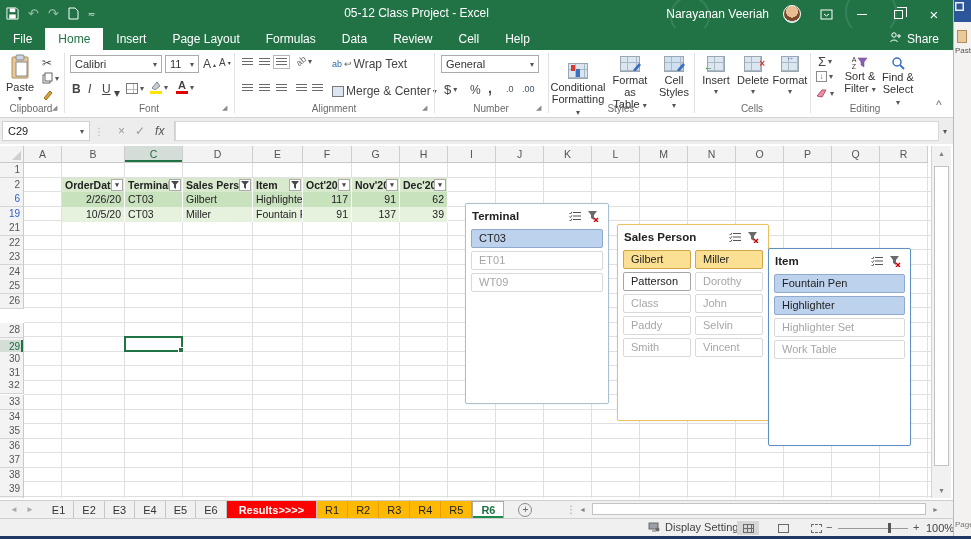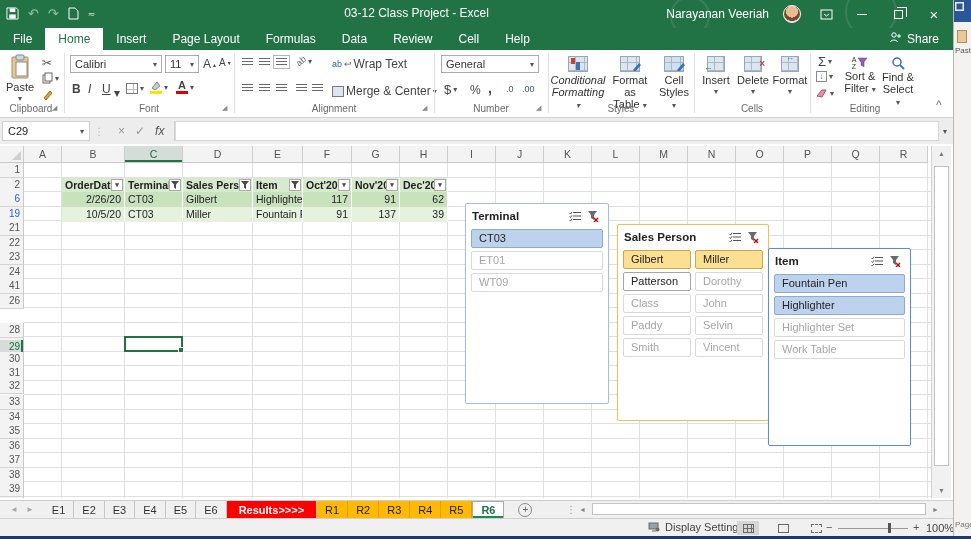--- a/index.html
+++ b/index.html
@@ -140,21 +140,21 @@
       </span>
       <span class="g" style="opacity:.65">↶</span>
       <span class="g" style="opacity:.65">↷</span>
       <span>
         <svg width="11" height="13" viewBox="0 0 11 13">
             <path d="M1 1h6l3 3v8H1z" fill="none" stroke="#fff"></path>
           </svg>
       </span>
       <span class="g" style="font-size:9px;">≂</span>
     </div>
-    <div class="win-title">03-12 Class Project  -  Excel</div>
+    <div class="win-title">05-12 Class Project  -  Excel</div>
     <div class="tb-right">
       <span class="user-name">Narayanan Veeriah</span>
       <span class="avatar"></span>
       <span class="winbtn">
         <svg width="13" height="11" viewBox="0 0 13 11">
             <rect x="1" y="1" width="11" height="9" fill="none" stroke="#fff"></rect>
             <path d="M4 5l2.5 2L9 5" fill="none" stroke="#fff"></path>
           </svg>
       </span>
       <span class="winbtn">
@@ -320,21 +320,21 @@
     <div class="mini" style="left:506px;top:34px;font-size:9px;color:#456;">
         <span>.0</span>
       </div>
     <div class="mini" style="left:522px;top:34px;font-size:9px;color:#456;">
         <span>.00</span>
       </div>
     <div class="glabel" style="left:436px;width:110px;">Number</div>
     <div class="launcher" style="left:536px;">◢</div>
     <div class="gsep" style="left:548px;"></div>
 
-    <div class="stylebtn" style="left:554px;top:6px;width:48px;font-style:italic;">
+    <div class="stylebtn" style="left:554px;top:13px;width:48px;">
       <span class="icon-grid">
           <span class="mark" style="left:2px;top:1px;width:4px;height:6px;background:#d23b2e;"></span>
           <span class="mark" style="left:7px;top:5px;width:4px;height:8px;background:#3b6fc4;"></span>
         </span>
       <span>Conditional</span>
       <span><span>Formatting</span> <span class="dd">▾</span></span>
     </div>
     <div class="stylebtn" style="left:608px;top:6px;width:44px;">
       <span class="icon-grid">
           <span class="mark" style="right:-3px;bottom:-2px;"><svg width="10" height="10" viewBox="0 0 10 10">
@@ -484,35 +484,35 @@
       <div class="row-hdr filtered" style="top: 60.5px;">19</div>
       <div class="hline" style="top: 74px; width: 907px;"></div>
       <div class="row-hdr" style="top: 75px;">21</div>
       <div class="hline" style="top: 88.5px; width: 907px;"></div>
       <div class="row-hdr" style="top: 89.5px;">22</div>
       <div class="hline" style="top: 103px; width: 907px;"></div>
       <div class="row-hdr" style="top: 104px;">23</div>
       <div class="hline" style="top: 117.5px; width: 907px;"></div>
       <div class="row-hdr" style="top: 118.5px;">24</div>
       <div class="hline" style="top: 132px; width: 907px;"></div>
-      <div class="row-hdr" style="top: 133px;">41</div>
+      <div class="row-hdr" style="top: 133px;">25</div>
       <div class="hline" style="top: 146.5px; width: 907px;"></div>
       <div class="row-hdr" style="top: 147.5px;">26</div>
       <div class="hline" style="top: 161px; width: 907px;"></div>
       <div class="row-hdr" style="top: 180px; text-align: center;">27</div>
       <div class="hline" style="top: 175.5px; width: 907px;"></div>
       <div class="row-hdr" style="top: 176.5px;">28</div>
       <div class="hline" style="top: 190px; width: 907px;"></div>
       <div class="row-hdr sel" style="top: 194px;">29</div>
       <div class="hline" style="top: 204.5px; width: 907px;"></div>
       <div class="row-hdr" style="top: 205.5px;">30</div>
       <div class="hline" style="top: 219px; width: 907px;"></div>
       <div class="row-hdr" style="top: 220px;">31</div>
       <div class="hline" style="top: 233.5px; width: 907px;"></div>
-      <div class="row-hdr" style="top: 233px;">32</div>
+      <div class="row-hdr" style="top: 233px; font-family: Liberation Mono, monospace;">32</div>
       <div class="hline" style="top: 248px; width: 907px;"></div>
       <div class="row-hdr" style="top: 249px;">33</div>
       <div class="hline" style="top: 262.5px; width: 907px;"></div>
       <div class="row-hdr" style="top: 263.5px; text-align: right;">34</div>
       <div class="hline" style="top: 277px; width: 907px;"></div>
       <div class="row-hdr" style="top: 278px;">35</div>
       <div class="hline" style="top: 291.5px; width: 907px;"></div>
       <div class="row-hdr" style="top: 292.5px;">36</div>
       <div class="hline" style="top: 306px; width: 907px;"></div>
       <div class="row-hdr" style="top: 307px;">37</div>

